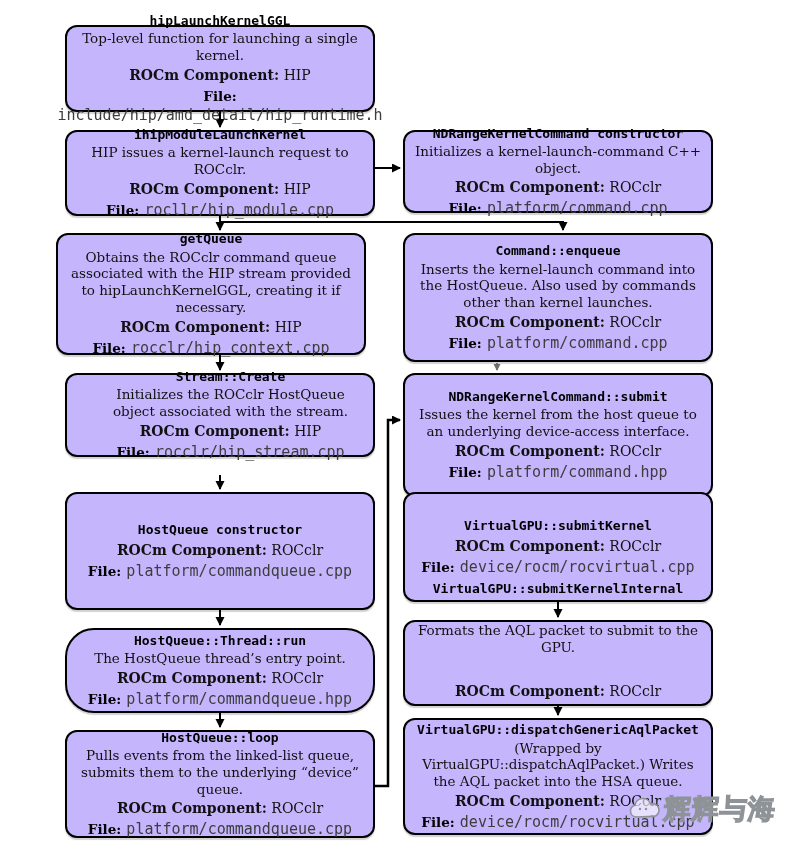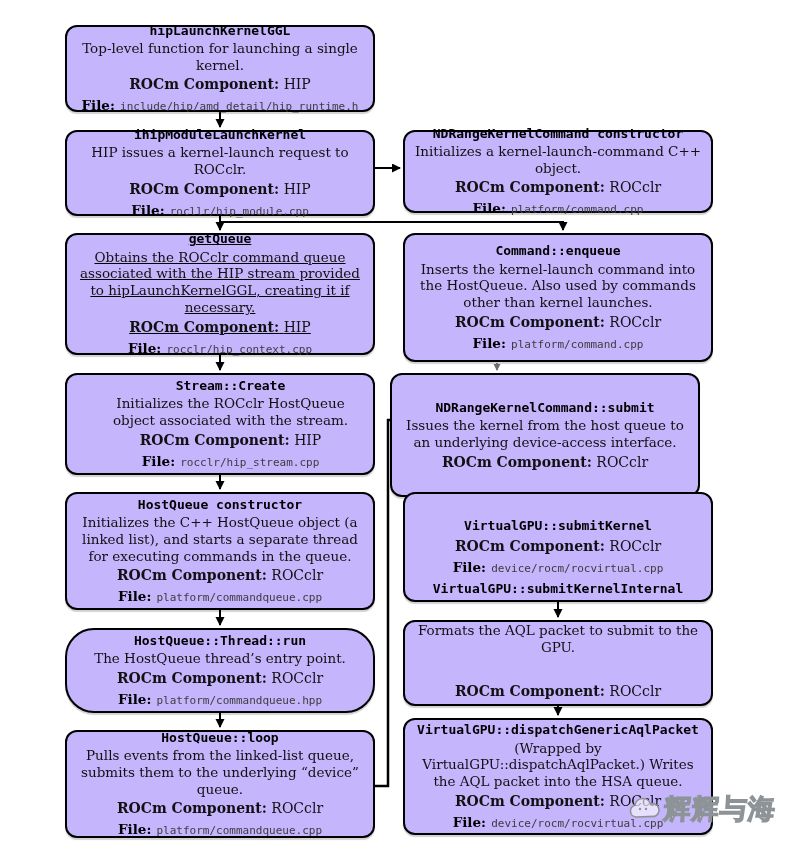--- a/index.html
+++ b/index.html
@@ -9,32 +9,32 @@
   .node{position:absolute;z-index:2;background:#c4b5fd;border:2.5px solid #000;border-radius:12px;
         box-sizing:border-box;display:flex;flex-direction:column;align-items:center;justify-content:center;
         text-align:center;padding:4px 8px;box-shadow:0 2px 1px rgba(0,0,0,0.18);}
   .title{font-family:"DejaVu Sans Mono","Liberation Mono",monospace;font-weight:bold;
          font-size:13px;color:#000;line-height:1.25;}
   .desc{font-size:13.5px;color:#111;line-height:1.24;margin-top:1px;}
   .comp{font-size:14px;color:#111;margin-top:3px;}
   .comp .lbl{font-weight:bold;}
   .file{margin-top:3px;}
   .file .lbl{font-weight:bold;font-size:13.5px;color:#000;text-align:center;}
-  .file .path{font-family:"DejaVu Sans Mono","Liberation Mono",monospace;font-size:11px;color:#3d3d3d;}
+  .file .path{font-family:"DejaVu Sans Mono","Liberation Mono",monospace;font-size:15px;color:#3d3d3d;}
   
   .pos-l1{left:65px;top:25px;width:310px;height:87px;}
   .pos-l2{left:65px;top:130px;width:310px;height:86px;}
-  .pos-l3{left:65px;top:233px;width:310px;height:122px;text-decoration:underline;}
-  .pos-l4{left:65px;top:373px;width:310px;height:102px;padding-left:29px;}
+  .pos-l3{left:56px;top:233px;width:310px;height:122px;}
+  .pos-l4{left:65px;top:373px;width:310px;height:84px;padding-left:29px;}
   .pos-l5{left:65px;top:492px;width:310px;height:118px;}
   .pos-l6{left:65px;top:628px;width:310px;height:85px;border-radius:29px;}
   .pos-l7{left:65px;top:730px;width:310px;height:108px;}
   .pos-r1{left:403px;top:130px;width:310px;height:83px;}
   .pos-r2{left:403px;top:233px;width:310px;height:129px;}
-  .pos-r3{left:390px;top:373px;width:310px;height:124px;}
+  .pos-r3{left:403px;top:373px;width:310px;height:124px;}
   .pos-r4{left:403px;top:492px;width:310px;height:110px;}
   .pos-r5{left:403px;top:620px;width:310px;height:86px;gap:24px;}
   .pos-r6{left:403px;top:718px;width:310px;height:117px;}
   
   .watermark{position:absolute;left:628px;top:791px;z-index:3;display:flex;align-items:center;gap:2px;}
   .watermark .wm-text{font-family:"DejaVu Sans","Liberation Sans",sans-serif;font-weight:800;
       font-size:27px;letter-spacing:1px;color:rgba(250,250,250,0.55);
       -webkit-text-stroke:1.3px #8e9398;text-stroke:1.3px #8e9398;transform:skewX(-4deg);}
 </style>
 </head>
@@ -96,21 +96,20 @@
 
   <div class="node pos-l4">
     <div class="title">Stream::Create</div>
     <div class="desc">Initializes the ROCclr HostQueue object associated with the stream.</div>
     <div class="comp"><span class="lbl">ROCm Component:</span> <span class="val">HIP</span></div>
     <div class="file"><span class="lbl">File:</span> <span class="path">rocclr/hip_stream.cpp</span></div>
   </div>
 
   <div class="node pos-l5">
     <div class="title">HostQueue constructor</div>
-    <div class="desc">Initializes the C++ HostQueue object (a linked list), and starts a separate thread for executing commands in the queue.</div>
     <div class="comp"><span class="lbl">ROCm Component:</span> <span class="val">ROCclr</span></div>
     <div class="file"><span class="lbl">File:</span> <span class="path">platform/commandqueue.cpp</span></div>
   </div>
 
   <div class="node pos-l6">
     <div class="title">HostQueue::Thread::run</div>
     <div class="desc">The HostQueue thread’s entry point.</div>
     <div class="comp"><span class="lbl">ROCm Component:</span> <span class="val">ROCclr</span></div>
     <div class="file"><span class="lbl">File:</span> <span class="path">platform/commandqueue.hpp</span></div>
   </div>
@@ -133,20 +132,21 @@
     <div class="title">Command::enqueue</div>
     <div class="desc">Inserts the kernel-launch command into the HostQueue.  Also used by commands other than kernel launches.</div>
     <div class="comp"><span class="lbl">ROCm Component:</span> <span class="val">ROCclr</span></div>
     <div class="file"><span class="lbl">File:</span> <span class="path">platform/command.cpp</span></div>
   </div>
 
   <div class="node pos-r3">
     <div class="title">NDRangeKernelCommand::submit</div>
     <div class="desc">Issues the kernel from the host queue to an underlying device-access interface.</div>
     <div class="comp"><span class="lbl">ROCm Component:</span> <span class="val">ROCclr</span></div>
+    <div class="file"><span class="lbl">File:</span> <span class="path">platform/command.hpp</span></div>
   </div>
 
   <div class="node pos-r4">
     <div class="title">VirtualGPU::submitKernel</div>
     <div class="comp"><span class="lbl">ROCm Component:</span> <span class="val">ROCclr</span></div>
     <div class="file"><span class="lbl">File:</span> <span class="path">device/rocm/rocvirtual.cpp</span></div>
   </div>
 
   <div class="node pos-r5">
     <div class="title">VirtualGPU::submitKernelInternal</div>

